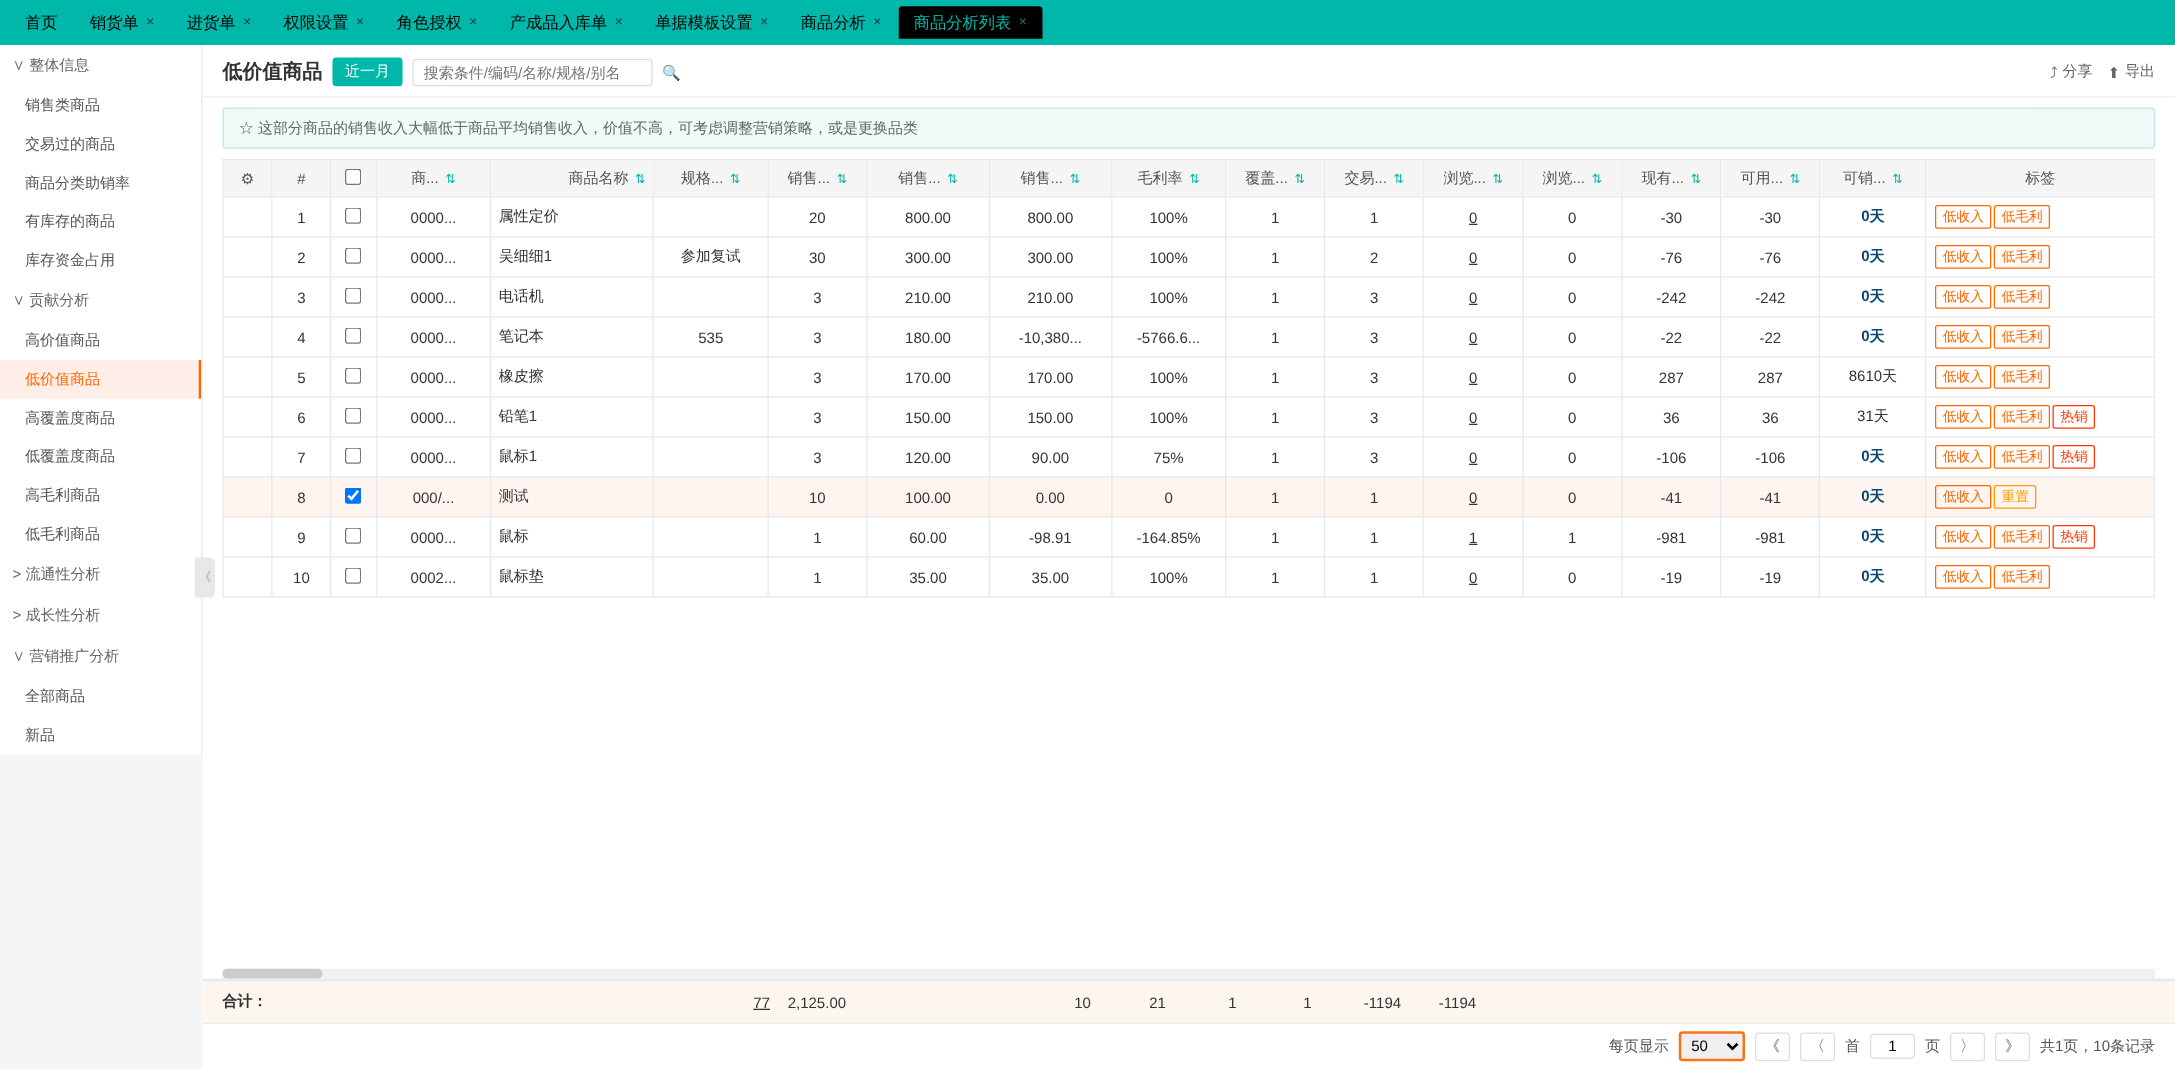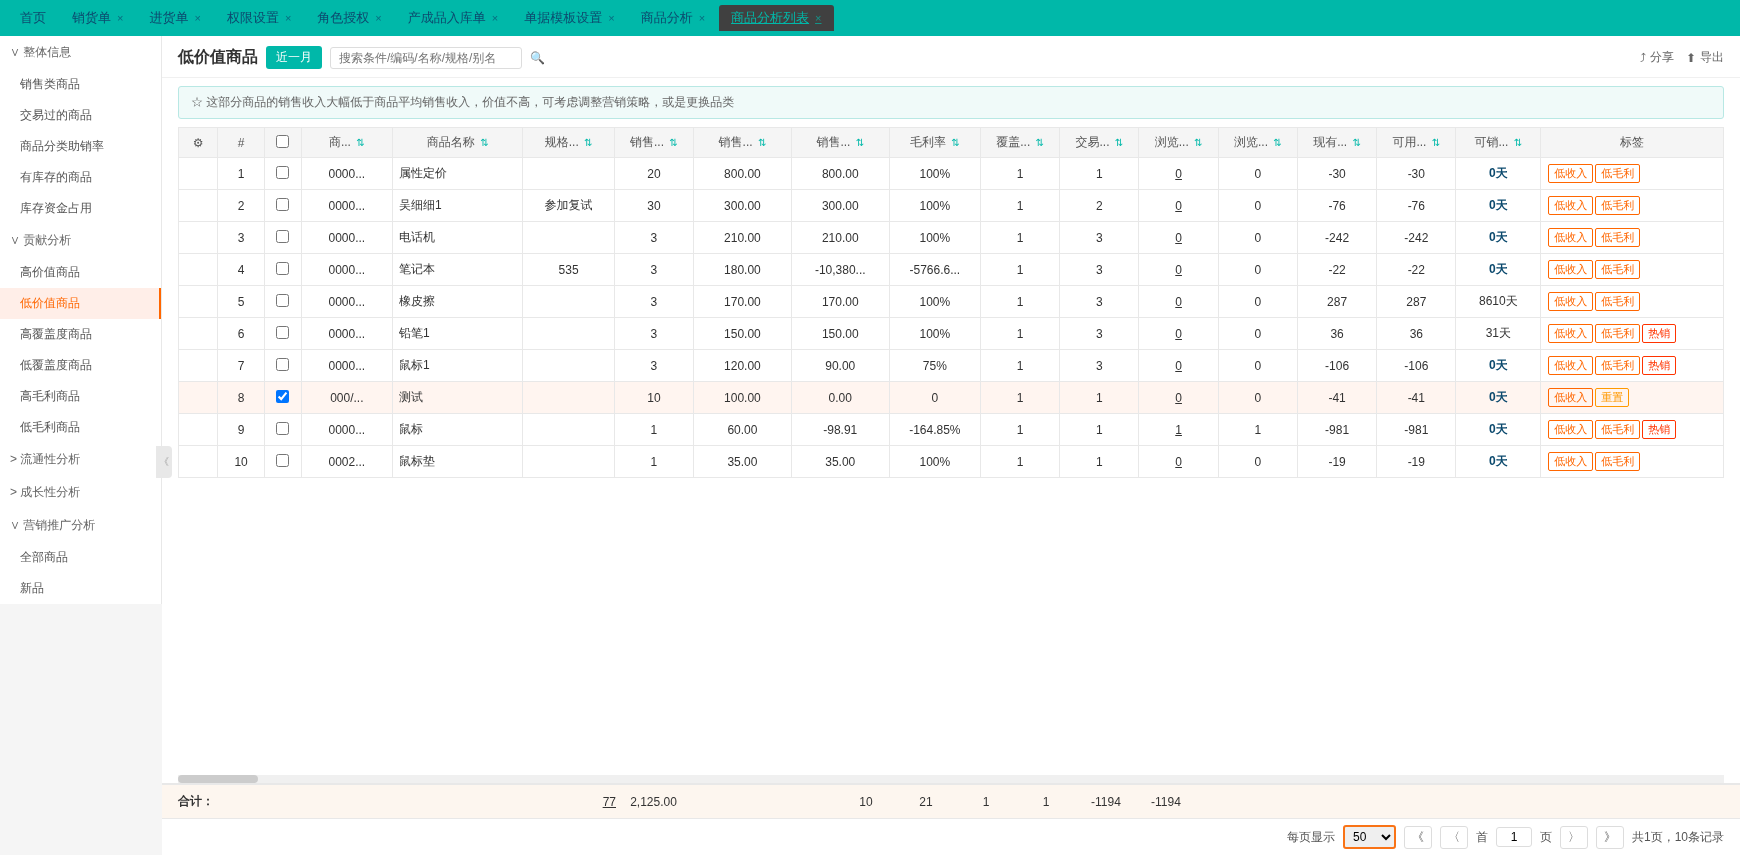--- a/index.html
+++ b/index.html
@@ -8,31 +8,31 @@
     
     .top-nav {
       background: #00b8a9;
       height: 36px;
       display: flex;
       align-items: center;
       padding: 0 8px;
       gap: 2px;
     }
     .nav-item {
-      color: #0c4a6e;
+      color: #000000;
       padding: 4px 12px;
       cursor: pointer;
       border-radius: 3px 3px 0 0;
       font-size: 13px;
       white-space: nowrap;
       display: flex;
       align-items: center;
       gap: 4px;
     }
-    .nav-item.active { background: #404040; color: #00b8a9; text-decoration: underline; }
+    .nav-item.active { background: #000000; color: #00b8a9; }
     .nav-item .close-x { font-size: 11px; opacity: 0.7; margin-left: 2px; }
     
     
     .layout { display: flex; height: calc(100vh - 36px); }
     
     
     .sidebar {
       width: 162px;
       background: #fff;
       border-right: 1px solid #e8e8e8;
@@ -364,21 +364,21 @@
     </div>
 
     <div class="table-wrapper">
       <table>
         <thead>
           <tr>
             <th class="settings-th">⚙</th>
             <th style="width:36px;">#</th>
             <th style="width:28px;"><input type="checkbox" style=""></th>
             <th style="width:70px;">商... <span class="sort-icon">⇅</span></th>
-            <th style="width:100px; text-align:center;">商品名称 <span class="sort-icon">⇅</span></th>
+            <th style="width:100px; text-align:right;">商品名称 <span class="sort-icon">⇅</span></th>
             <th style="width:70px;">规格... <span class="sort-icon">⇅</span></th>
             <th style="width:60px;">销售... <span class="sort-icon">⇅</span></th>
             <th style="width:75px;">销售... <span class="sort-icon">⇅</span></th>
             <th style="width:75px;">销售... <span class="sort-icon">⇅</span></th>
             <th style="width:70px;">毛利率 <span class="sort-icon">⇅</span></th>
             <th style="width:60px;">覆盖... <span class="sort-icon">⇅</span></th>
             <th style="width:60px;">交易... <span class="sort-icon">⇅</span></th>
             <th style="width:60px;">浏览... <span class="sort-icon">⇅</span></th>
             <th style="width:60px;">浏览... <span class="sort-icon">⇅</span></th>
             <th style="width:60px;">现有... <span class="sort-icon">⇅</span></th>

